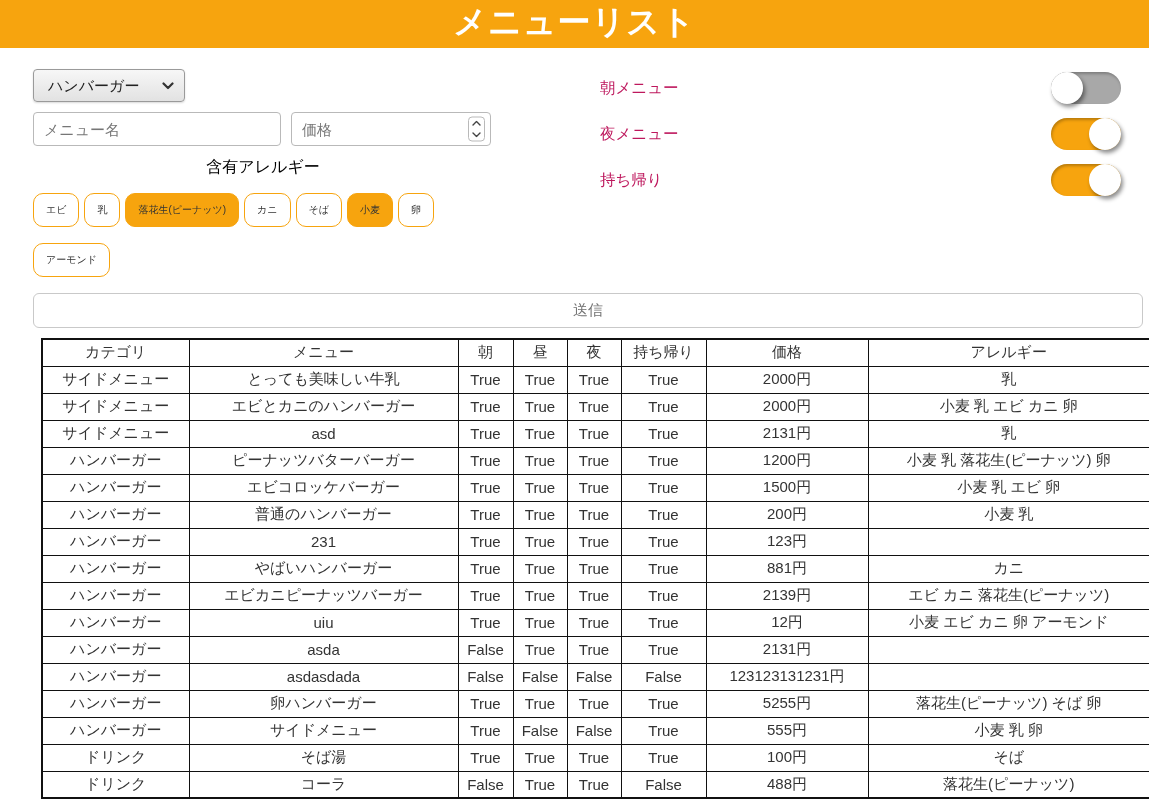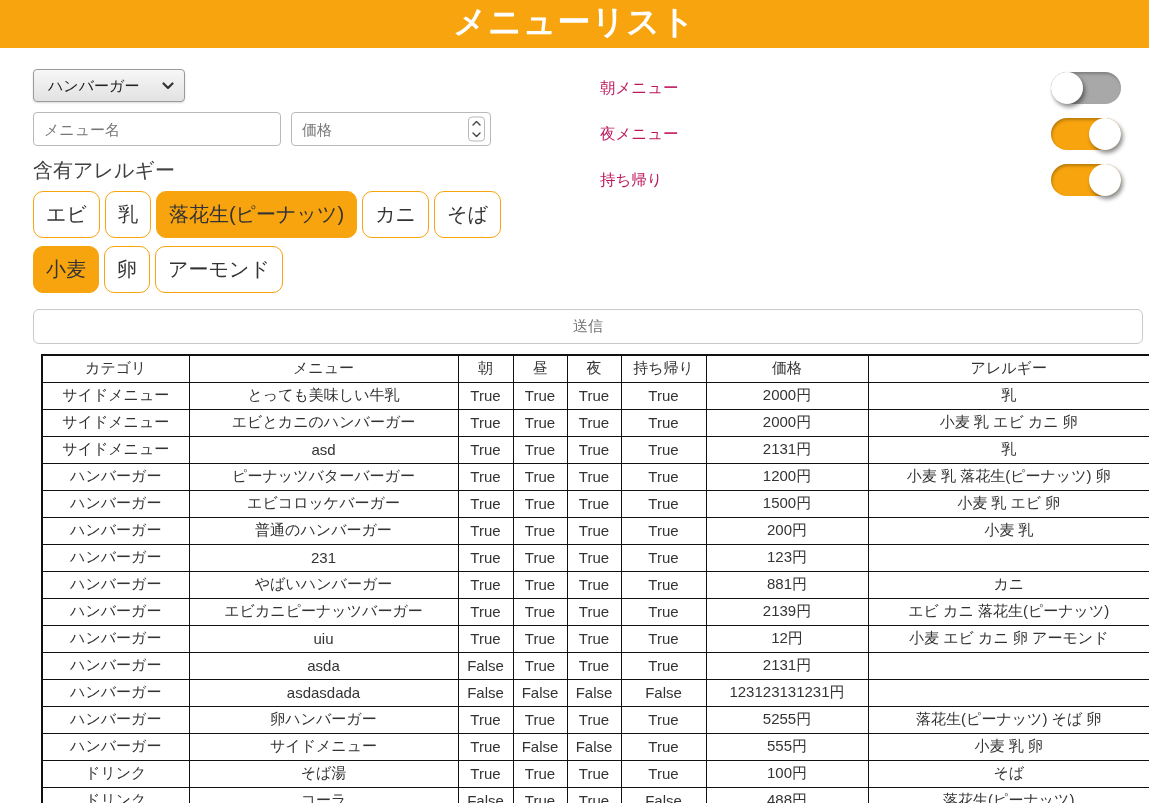--- a/index.html
+++ b/index.html
@@ -62,26 +62,26 @@
     width: 17px; height: 25px;
     border: 1px solid #b9b9b9; border-radius: 4px;
     display: flex; flex-direction: column; background: #fff;
   }
   .spinner > div {
     flex: 1; display: flex; align-items: center; justify-content: center;
     line-height: 0; cursor: default;
   }
 
   
-  .allergy-label { font-size: 20px; color: #404040; margin: 6px 0 7px 0; }
+  .allergy-label { font-size: 16px; color: #000000; margin: 6px 0 7px 0; text-align: center; }
   .allergen-buttons { display: flex; flex-wrap: wrap; gap: 8px 5px; width: 470px; }
   .allergen-btn {
-    font-family: inherit; font-size: 20px; color: #333;
+    font-family: inherit; font-size: 10px; color: #333;
     background: #fff; border: 1.5px solid var(--accent);
-    border-radius: 10px; padding: 9px 12px; cursor: pointer;
+    border-radius: 10px; padding: 9px 12px; cursor: pointer; margin-top: 8px;
   }
   .allergen-btn.selected { background: var(--accent); }
 
   
   .toggle-row {
     display: flex; align-items: center; justify-content: space-between;
     height: 32px; margin-bottom: 14px;
   }
   .toggle-label { font-size: 15.5px; color: #be185d; }
   .toggle {

